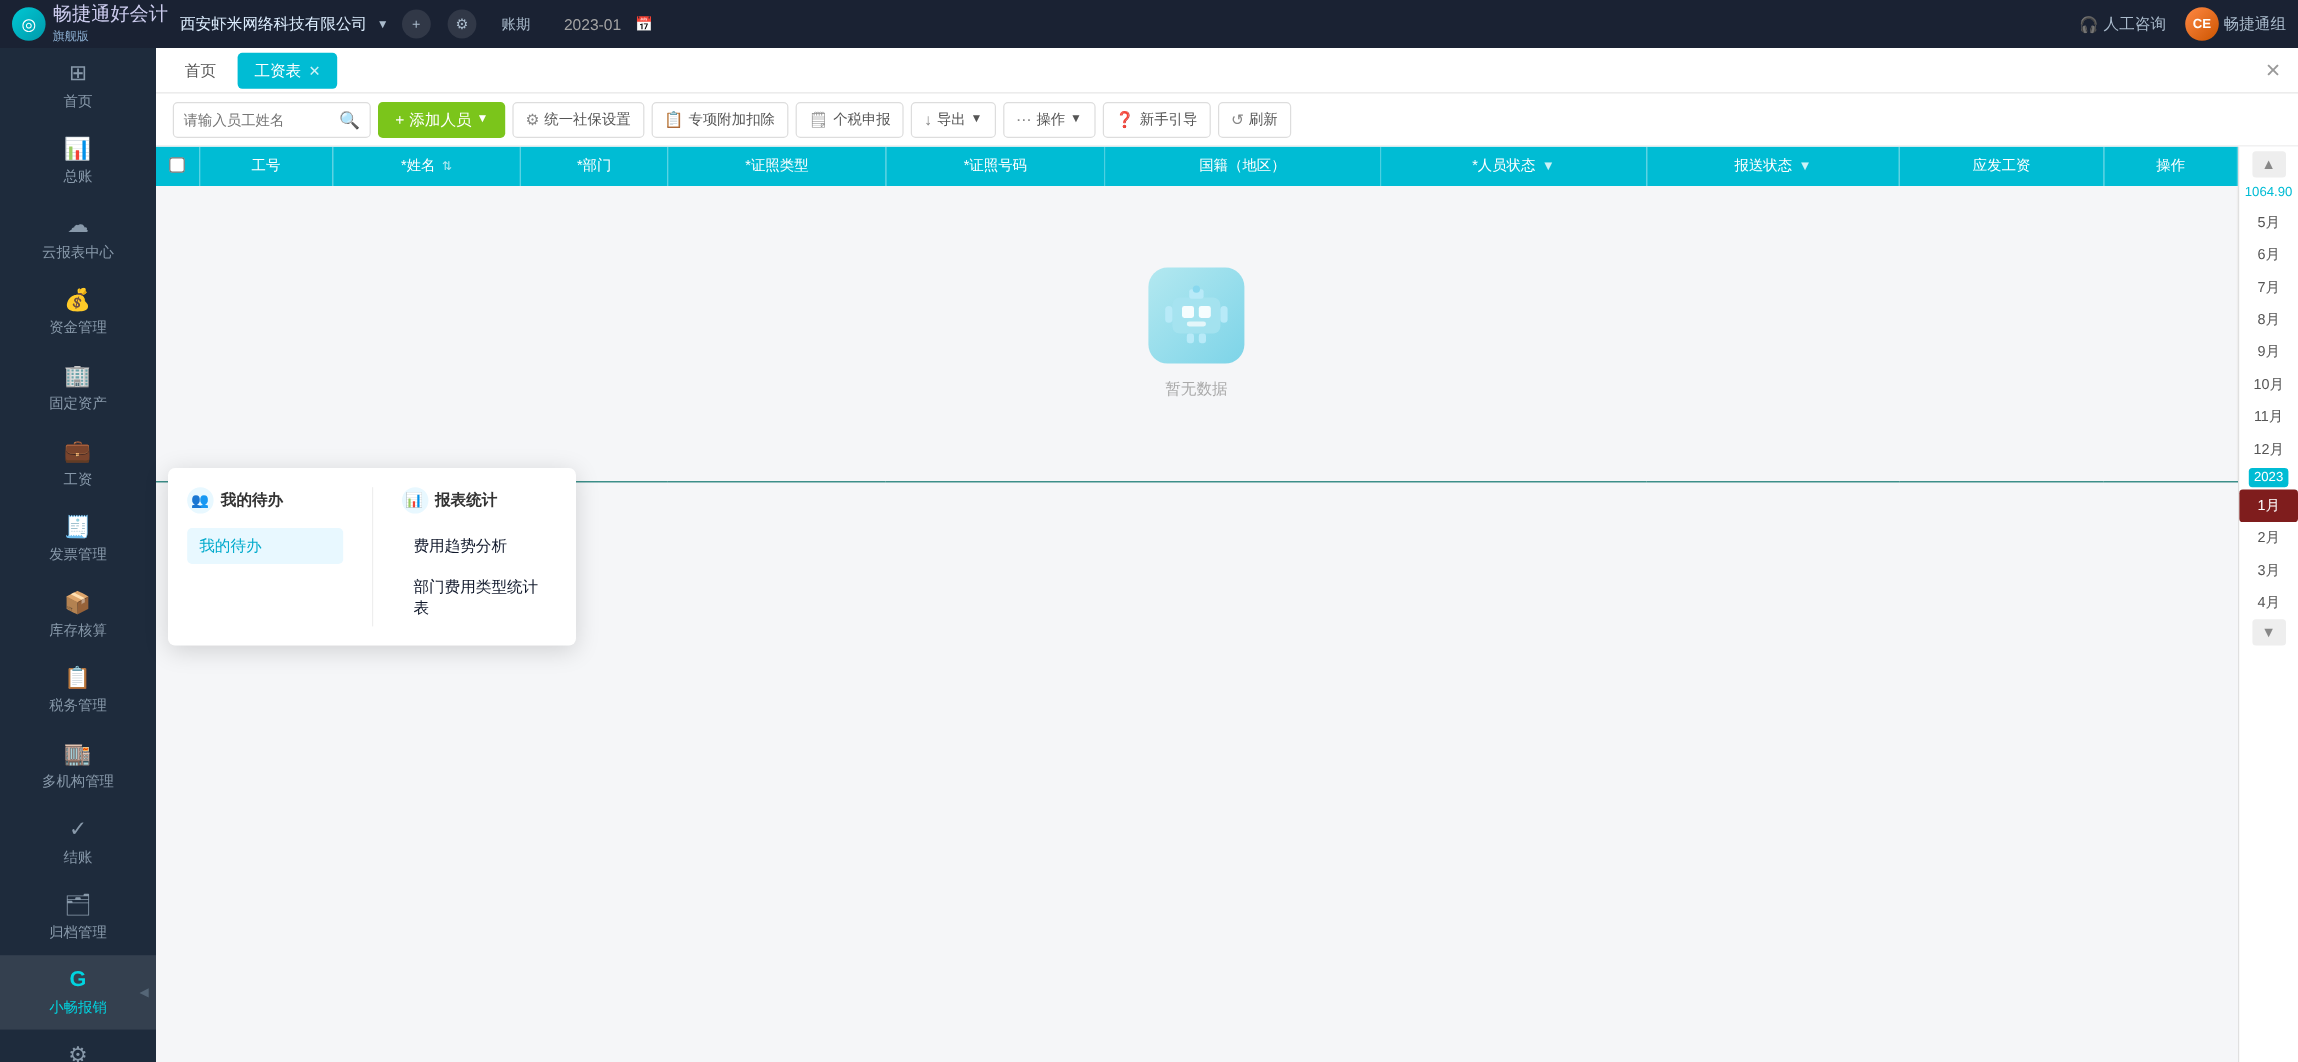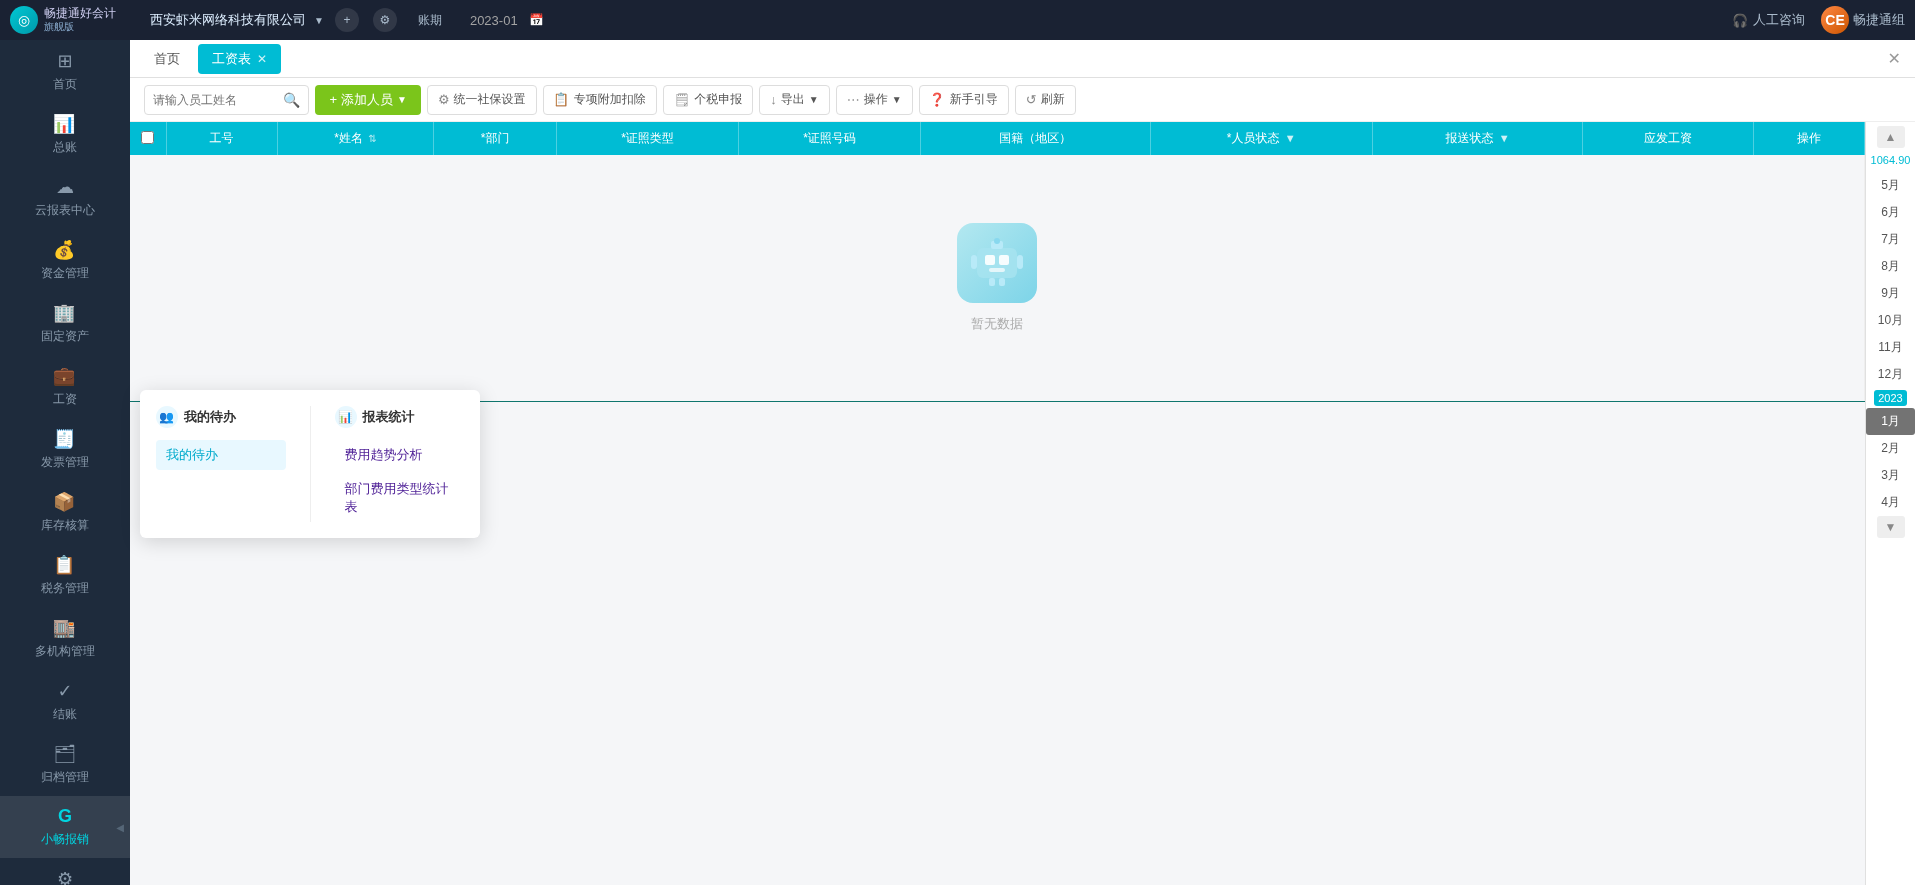--- a/index.html
+++ b/index.html
@@ -22,21 +22,21 @@
       gap: 6px;
       flex-shrink: 0;
     }
     .logo-icon {
       width: 28px; height: 28px;
       background: linear-gradient(135deg, #00c8d4, #0099aa);
       border-radius: 50%;
       display: flex; align-items: center; justify-content: center;
       font-size: 14px; color: white;
     }
-    .logo-text { font-size: 12px; color: #cce; line-height: 1.2; }
+    .logo-text { font-size: 16px; color: #cce; line-height: 1.2; }
     .logo-sub { font-size: 10px; color: #88aacc; }
 
     .company-area {
       display: flex; align-items: center; gap: 8px;
       margin-left: 10px; color: #ddeeff; font-size: 13px;
     }
     .dropdown-arrow { color: #aabbcc; font-size: 10px; }
     .header-btn {
       width: 24px; height: 24px; background: rgba(255,255,255,0.1);
       border-radius: 50%; display: flex; align-items: center; justify-content: center;
@@ -51,21 +51,21 @@
       display: flex; align-items: center; gap: 16px; color: #aabbcc; font-size: 13px;
     }
     .header-right-item {
       display: flex; align-items: center; gap: 4px; cursor: pointer; color: #aabbcc;
     }
     .avatar-circle {
       width: 28px; height: 28px;
       background: linear-gradient(135deg, #ff8844, #cc5500);
       border-radius: 50%;
       display: flex; align-items: center; justify-content: center;
-      font-size: 14px; color: white; font-weight: bold;
+      font-size: 11px; color: white; font-weight: bold;
     }
 
     
     .main-layout {
       display: flex; flex: 1; overflow: hidden;
     }
 
     
     .sidebar {
       width: 130px;
@@ -211,21 +211,21 @@
     .month-nav-btn {
       width: 28px; height: 22px; background: #eee; border: none; cursor: pointer;
       border-radius: 3px; color: #888; font-size: 12px;
       display: flex; align-items: center; justify-content: center;
     }
     .month-item {
       width: 100%; text-align: center; padding: 5px 2px;
       font-size: 12px; color: #555; cursor: pointer;
     }
     .month-item.active {
-      background: #737373; color: white; border-radius: 3px;
+      background: #7f1d1d; color: white; border-radius: 3px;
     }
     .month-year { font-size: 11px; color: #aaa; text-align: center; padding: 4px 2px; }
     .dropdown-menu {
       position: absolute;
       top: 390px; left: 140px;
       width: 340px; background: white;
       border-radius: 6px;
       box-shadow: 0 4px 20px rgba(0,0,0,0.15);
       z-index: 1000; padding: 16px;
     }
@@ -236,21 +236,21 @@
       display: flex; align-items: center; gap: 6px;
       font-size: 13px; color: #333; font-weight: bold; margin-bottom: 8px;
     }
     .dropdown-section-icon {
       width: 22px; height: 22px;
       border-radius: 50%; background: #e8f8ff;
       display: flex; align-items: center; justify-content: center;
       font-size: 12px; color: #00aacc;
     }
     .dropdown-item {
-      padding: 6px 10px; font-size: 13px; color: #4c1d95;
+      padding: 6px 10px; font-size: 13px; color: #0f172a;
       cursor: pointer; border-radius: 4px;
     }
     .dropdown-item.active { background: #e8f8ff; color: #00aacc; }
     .dropdown-cols { display: flex; gap: 16px; }
     .dropdown-divider {
       width: 1px; background: #eee; margin: 0 8px;
     }
   </style>
 </head>
 <body>

